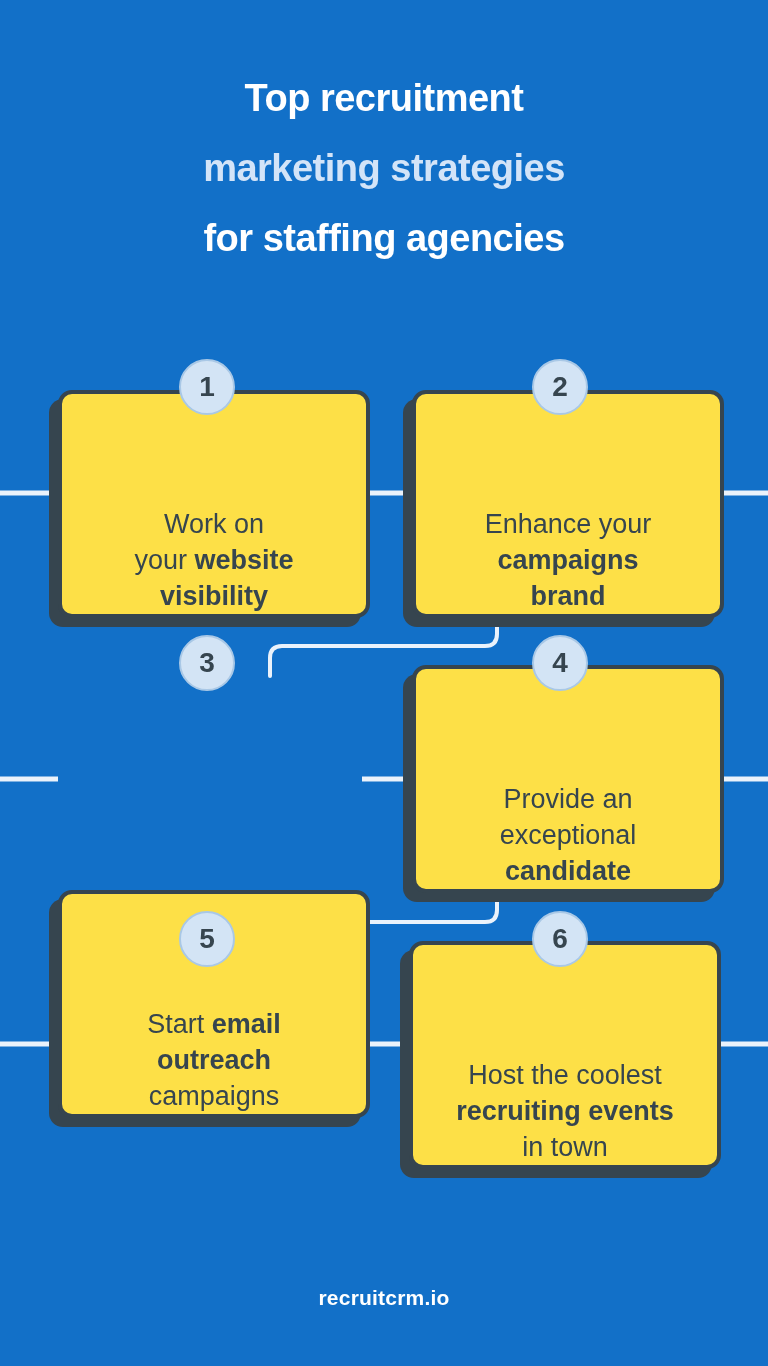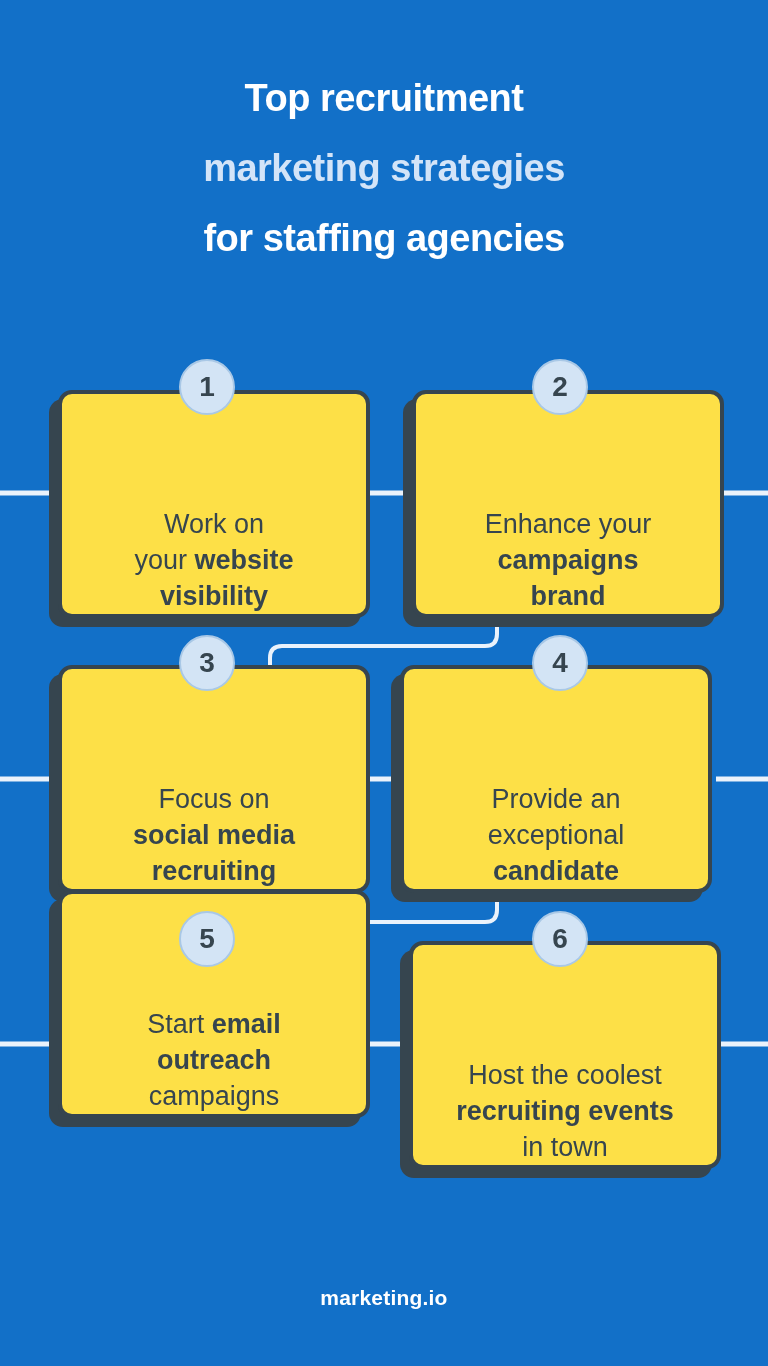--- a/index.html
+++ b/index.html
@@ -72,21 +72,21 @@
     line-height: 36px;
     text-align: center;
     padding: 0 14px;
   }
   .card-text b { font-weight: bold; }
 
   
   .card-1 { left: 58px;  top: 390px; }
   .card-2 { left: 412px; top: 390px; }
   .card-3 { left: 58px;  top: 665px; }
-  .card-4 { left: 400px; top: 665px; }
+  .card-4 { left: 412px; top: 665px; }
   .card-5 { left: 58px;  top: 890px; }
   .card-6 { left: 409px; top: 941px; }
 
   
   .badge {
     position: absolute;
     width: 56px;
     height: 56px;
     border-radius: 50%;
     background: #d3e4f5;
@@ -156,38 +156,35 @@
   </svg>
 
   <div class="card card-1">
     <div class="card-text">Work on<br>your <b>website</b><br><b>visibility</b></div>
   </div>
 
   <div class="card card-2">
     <div class="card-text">Enhance your<br><b>campaigns</b><br><b>brand</b></div>
   </div>
 
-  <div class="card card-3">
-    <div class="card-text">Focus on<br><b>social media</b><br><b>recruiting</b></div>
-  </div>
 
   <div class="card card-4">
     <div class="card-text">Provide an<br>exceptional<br><b>candidate</b><br></div>
   </div>
 
   <div class="card card-5">
     <div class="card-text">Start <b>email</b><br><b>outreach</b><br>campaigns</div>
   </div>
 
   <div class="card card-6">
     <div class="card-text">Host the coolest<br><b>recruiting events</b><br>in town</div>
   </div>
 
   <div class="badge badge-1">1</div>
   <div class="badge badge-2">2</div>
   <div class="badge badge-3">3</div>
   <div class="badge badge-4">4</div>
   <div class="badge badge-5">5</div>
   <div class="badge badge-6">6</div>
 
-  <div class="footer">marketing.io</div>
+  <div class="footer">recruitcrm.io</div>
 
 </div>
 
 </body></html>

